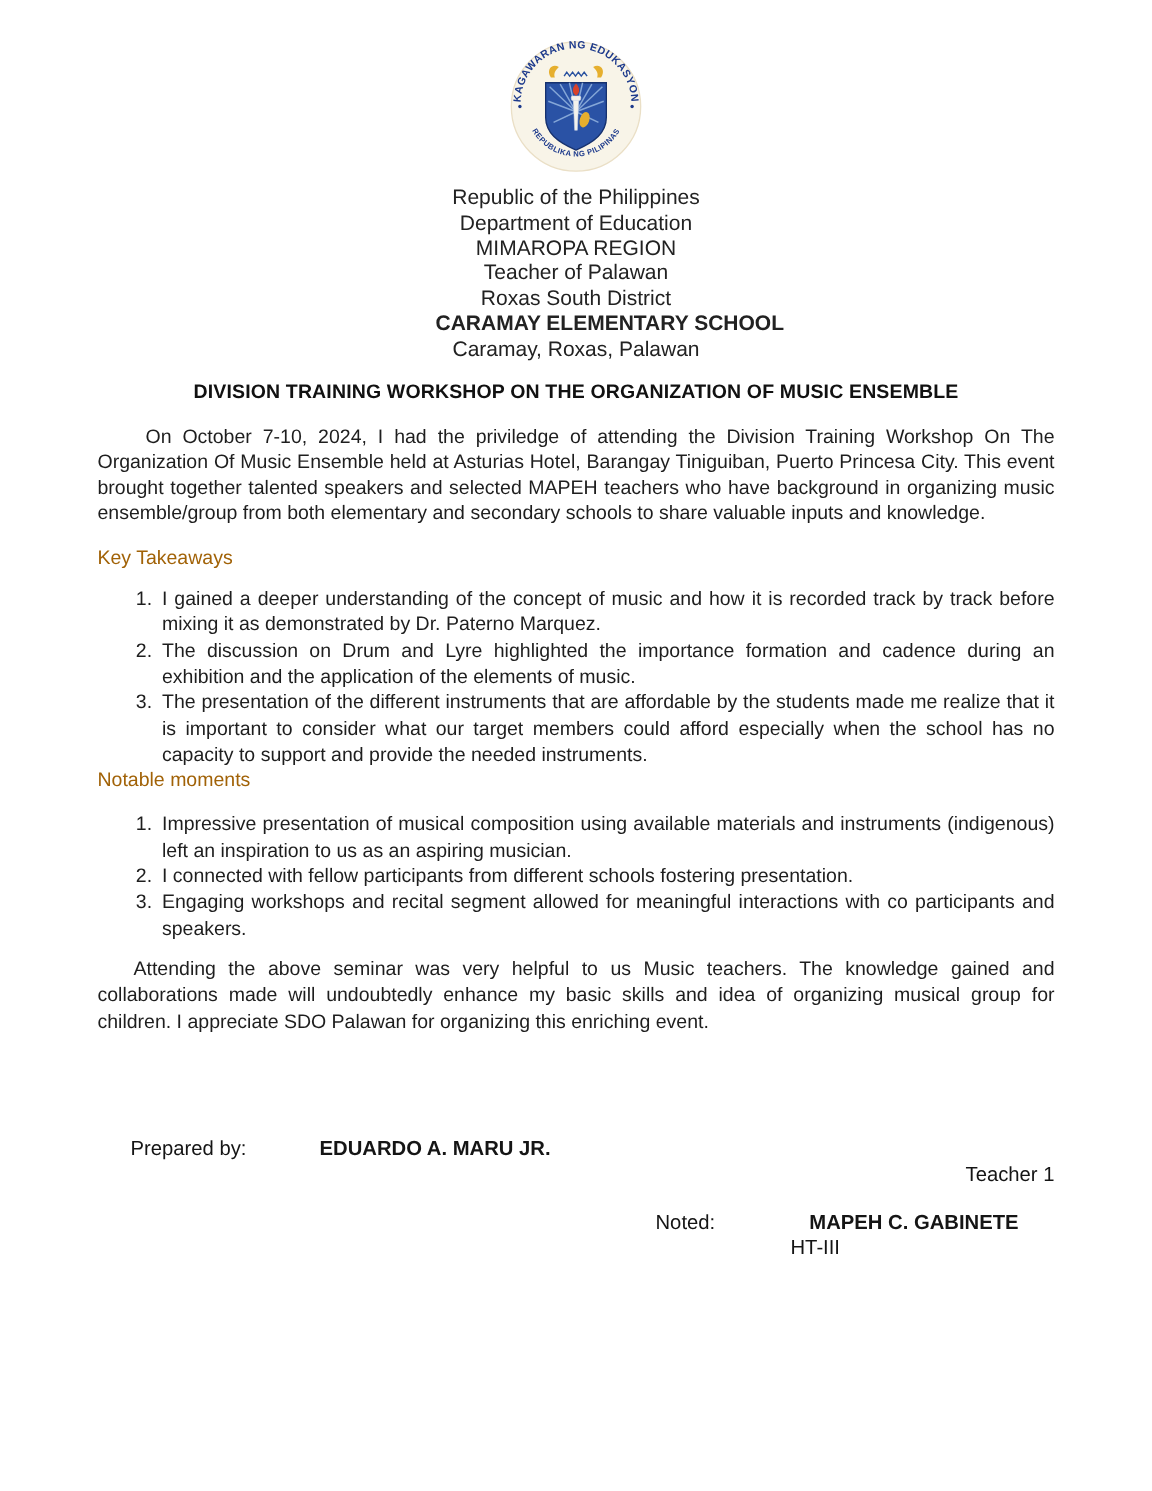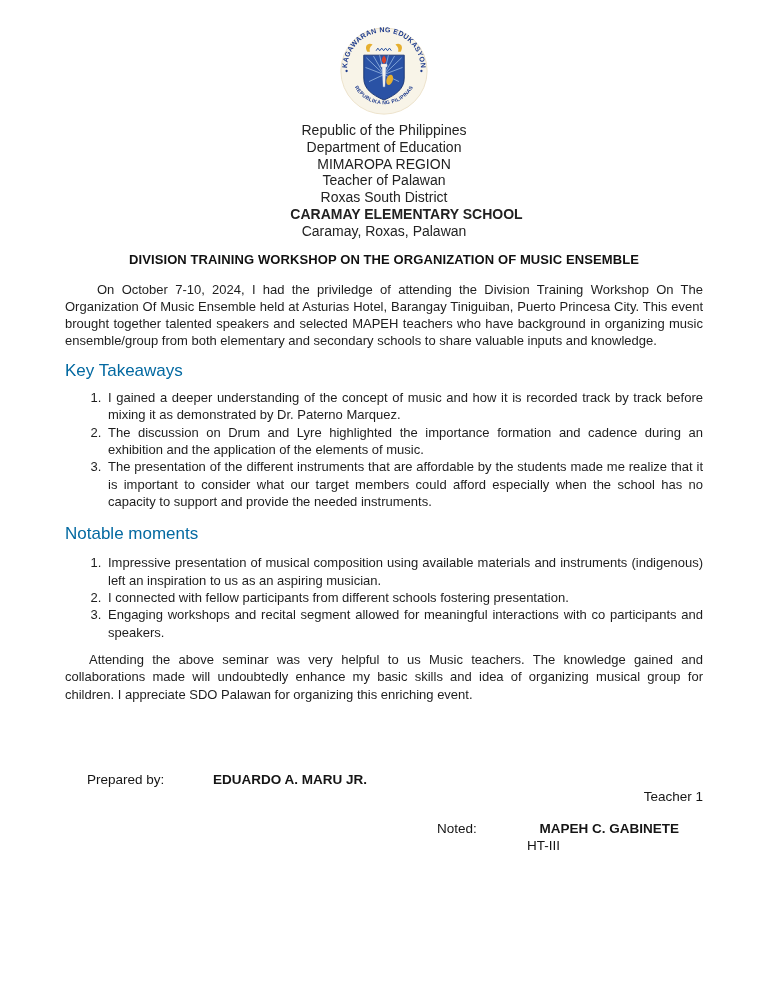--- a/index.html
+++ b/index.html
@@ -13,23 +13,23 @@
   .letterhead { text-align:center; font-size:14px; line-height:16.8px; margin-top:3px; color:#222; }
   .bold { font-weight:bold;padding-left:45px; }
   .doc-title {
     text-align:center; font-weight:bold; font-size:13px; margin-top:12px;
     color:#111; letter-spacing:0.1px;
   }
   .content { padding:0 65px; }
   .para { font-size:13px; line-height:17.3px; text-align:justify; margin:0; color:#1e1e1e; }
   .mt14 { margin-top:14px; }
   .indent1 { text-indent:32px; }
-  .section-heading { font-size:17px; line-height:17.3px; color:#0369a1; }
+  .section-heading { font-size:13px; line-height:17.3px; color:#a16207; }
   .sh-kt { margin-top:12px; }
-  .sh-nm { margin-top:15px; }
+  .sh-nm { }
   ol { margin:0; padding-left:40px; font-size:13px; line-height:17.3px; color:#1e1e1e; }
   .ol-kt { margin-top:10px; }
   .ol-nm { margin-top:12px; }
   li { text-align:justify; padding-left:3px; }
   .closing { margin-top:10px; text-indent:24px; }
   .sig { font-size:13.5px; line-height:17px; color:#151515; }
   .sig-prepared { margin-top:68px; margin-left:22px; }
   .sig-pos-teacher { margin-left:110px;text-align:right; }
   .sig-noted { margin-top:15px; margin-left:372px; }
   .noted-name { margin-left:14px; }

